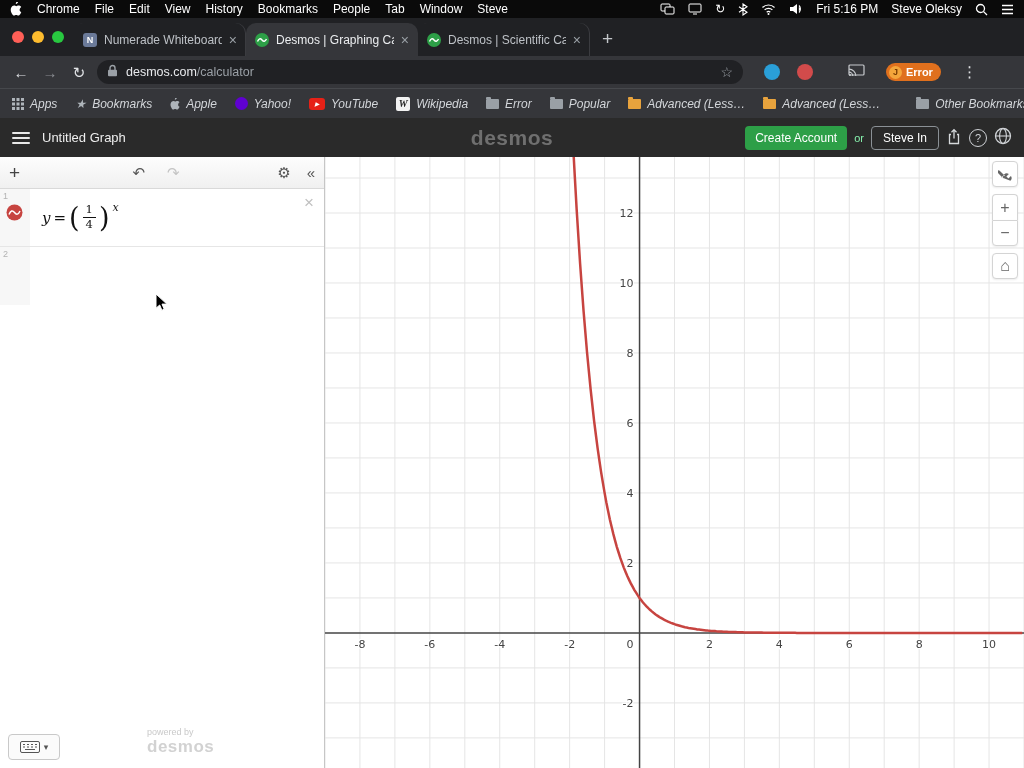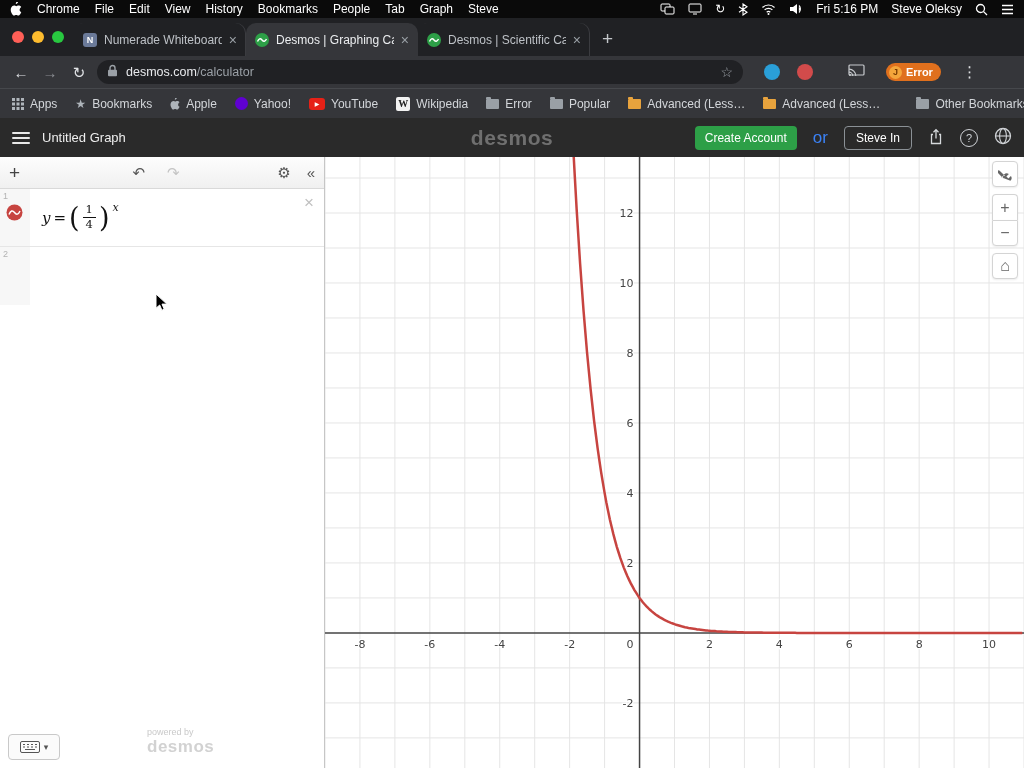--- a/index.html
+++ b/index.html
@@ -50,44 +50,44 @@
   .err-pill { margin-left:14px; height:18px; background:#e0701d; border-radius:9px; display:flex;
               align-items:center; gap:4px; padding:0 8px 0 3px; color:#fff; font-size:11px; font-weight:bold; }
   .err-circle { width:13px; height:13px; border-radius:50%; background:#f4a63b; color:#7a3c00;
                 font-size:9px; display:flex; align-items:center; justify-content:center; }
   .chrome-menu { color:#dfe1e4; font-size:15px; margin-left:14px; }
 
   
   .bookmarksbar { position:absolute; top:88px; left:0; right:0; height:30px; background:#35363a;
                   border-top:1px solid #46484c; display:flex; align-items:center; padding:0 12px;
                   gap:18px; font-size:12px; color:#d3d6da; }
-  .bm { display:flex; align-items:center; gap:6px; white-space:nowrap; }
+  .bm { display:flex; align-items:center; gap:6px; white-space:nowrap;font-style:italic; }
   .bm-spacer { flex:1; }
   .folder { width:13px; height:10px; border-radius:1px; position:relative; background:#9aa0a6; flex:0 0 13px; }
   .folder::before { content:""; position:absolute; top:-2px; left:0; width:5px; height:2px;
                     background:inherit; border-radius:1px 1px 0 0; }
   .folder.orange { background:#e8a33d; }
   .bm-star { color:#aeb4ba; font-size:12px; }
   .wiki { width:14px; height:14px; background:#f2f2f2; border-radius:2px; color:#222;
           font-family:"Liberation Serif", serif; font-size:10px; font-weight:bold;
           display:flex; align-items:center; justify-content:center; }
   .yt { width:16px; height:12px; background:#e62117; border-radius:3px; color:#fff; font-size:6px;
         display:flex; align-items:center; justify-content:center; }
   .yahoo { width:13px; height:13px; border-radius:50%; background:#5f01d1; }
 
   
   .dheader { position:absolute; top:118px; left:0; right:0; height:39px; background:#2a2a2a;
              display:flex; align-items:center; padding:0 12px; gap:12px; color:#eee; font-size:13px; }
   .hamburger { width:18px; display:flex; flex-direction:column; gap:3px; }
   .hamburger span { height:2px; background:#e8e8e8; border-radius:1px; }
   .dlogo { position:absolute; left:50%; transform:translateX(-50%); color:#6f6f6f; font-size:21px;
            font-weight:bold; letter-spacing:0.5px; }
-  .dh-right { margin-left:auto; display:flex; align-items:center; gap:16px;padding-left:32px; }
+  .dh-right { margin-left:auto; display:flex; align-items:center; gap:7px;padding-left:32px; }
   .btn-green { background:#2d9f47; color:#fff; font-size:12px; padding:5px 10px; border-radius:4px; }
-  .or { color:#3b82f6; font-size:17px; }
+  .or { color:#86efac; font-size:11px; }
   .btn-outline { border:1px solid #8b9196; color:#fff; font-size:12px; padding:4px 11px; border-radius:4px; }
   .q-circle { width:18px; height:18px; border-radius:50%; border:1.5px solid #cfd2d6; color:#cfd2d6;
               font-size:11px; display:flex; align-items:center; justify-content:center; }
 
   
   .content { position:absolute; top:157px; left:0; right:0; bottom:0; display:flex; }
 
   
   .panel { width:325px; background:#fff; border-right:1px solid #c6c6c6; position:relative;
            display:flex; flex-direction:column; }
@@ -142,21 +142,21 @@
       </svg>
   </span>
   <span class="menu-item app">Chrome</span>
   <span class="menu-item">File</span>
   <span class="menu-item">Edit</span>
   <span class="menu-item">View</span>
   <span class="menu-item">History</span>
   <span class="menu-item">Bookmarks</span>
   <span class="menu-item">People</span>
   <span class="menu-item">Tab</span>
-  <span class="menu-item">Graph</span>
+  <span class="menu-item">Window</span>
   <span class="menu-item">Steve</span>
   <span class="mb-spacer"></span>
   <span class="mb-right">
     <span class="mb-ic">
       <svg width="15" height="12" viewBox="0 0 15 12">
           <rect x="1" y="1" width="9" height="7" rx="1" fill="none" stroke="#fff"></rect>
           <rect x="5" y="4" width="9" height="7" rx="1" fill="#0a0a0a" stroke="#fff"></rect>
         </svg>
     </span>
     <span class="mb-ic">

